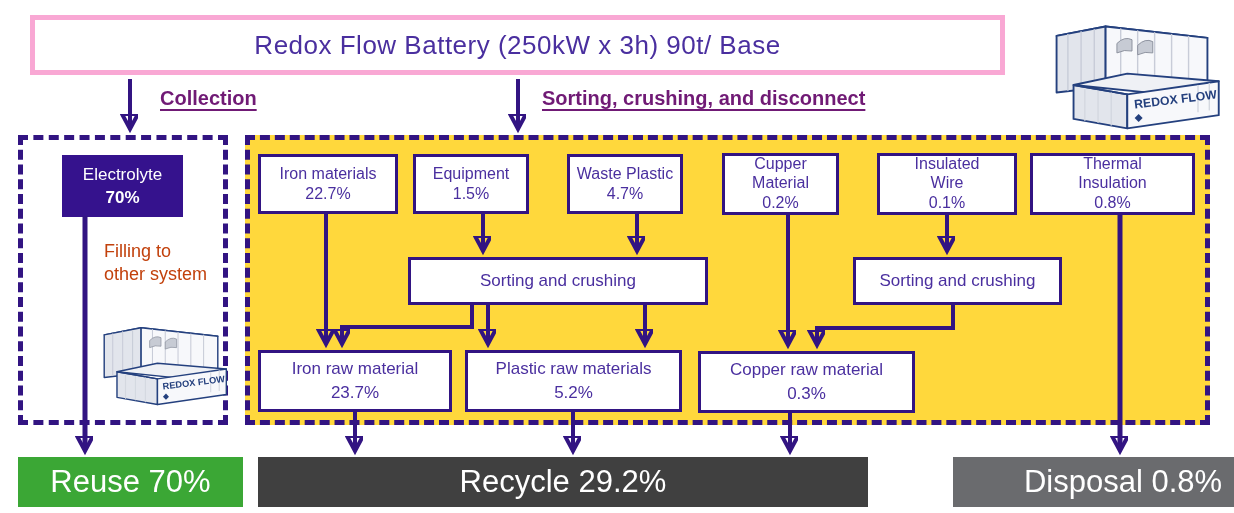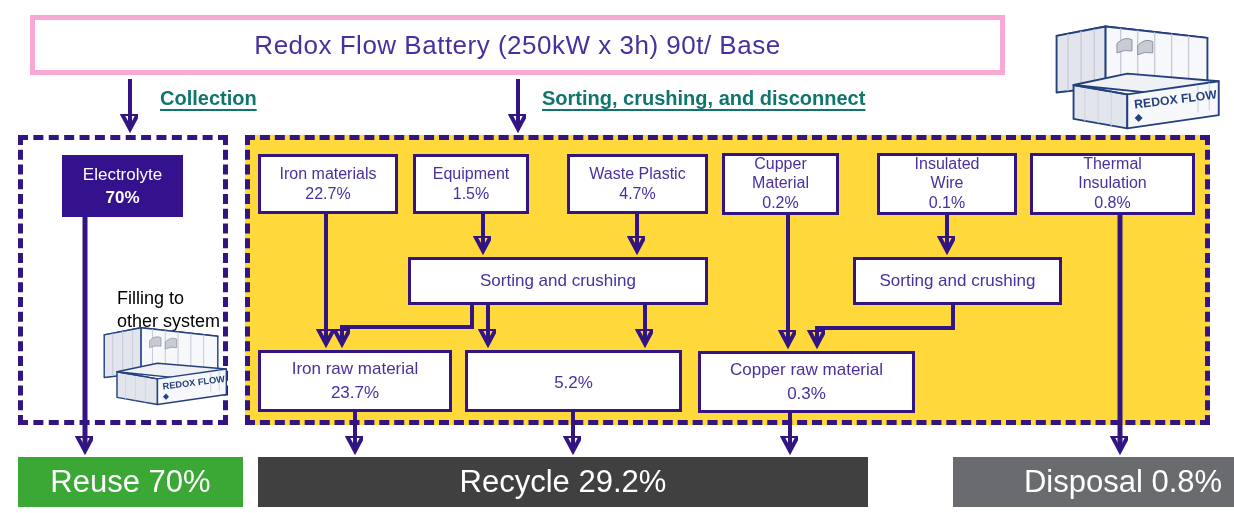--- a/index.html
+++ b/index.html
@@ -9,21 +9,21 @@
   }
   
   .title-box{
     position:absolute;left:30px;top:15px;width:975px;height:60px;
     border:5px solid #f9a8d4;background:#ffffff;box-sizing:border-box;
     display:flex;align-items:center;justify-content:center;
   }
   .title-box span{font-size:26px;color:#4A2F9F;letter-spacing:.5px;}
   
   .branch-label{
-    position:absolute;font-size:20px;font-weight:bold;color:#0f766e;
+    position:absolute;font-size:20px;font-weight:bold;color:#701a75;
     text-decoration:underline;text-decoration-thickness:2px;text-underline-offset:4px;
   }
   .branch-collection{left:160px;top:87px;}
   .branch-sorting{left:542px;top:87px;}
   
   .dashed-left{
     position:absolute;left:18px;top:135px;width:210px;height:290px;box-sizing:border-box;
     border:5px dashed #321482;background:#ffffff;
   }
   .yellow-panel{
@@ -43,22 +43,22 @@
   .out .pct{font-size:17px;margin-top:4px;}
   
   .electrolyte{
     position:absolute;left:62px;top:155px;width:121px;height:62px;background:#35128D;
     display:flex;flex-direction:column;align-items:center;justify-content:center;
     color:#ffffff;z-index:2;
   }
   .electrolyte .nm{font-size:17px;}
   .electrolyte .pct{font-size:17px;margin-top:3px;font-weight:bold;}
   .fill-note{
-    position:absolute;left:117px;top:240px;font-size:18px;line-height:1.25;
-    color:#000000;white-space:pre-line;z-index:2;margin-top:47px;
+    position:absolute;left:104px;top:240px;font-size:18px;line-height:1.25;
+    color:#c2410c;white-space:pre-line;z-index:2;
   }
   
   .bar{
     position:absolute;top:457px;height:50px;display:flex;align-items:center;justify-content:center;
     color:#ffffff;font-size:31px;z-index:2;
   }
   .bar-reuse{left:18px;width:225px;}
   .bar-recycle{left:258px;width:610px;}
   .bar-disposal{left:953px;width:262px;padding-left:39px;}
   
@@ -93,21 +93,21 @@
   <div class="yellow-panel"></div>
 
   <div class="node" style="left:258px;top:154px;width:140px;height:60px;">
     <span class="nm">Iron materials</span>
     <span class="pct">22.7%</span>
   </div>
   <div class="node" style="left:413px;top:154px;width:116px;height:60px;">
     <span class="nm">Equipment</span>
     <span class="pct">1.5%</span>
   </div>
-  <div class="node" style="left:567px;top:154px;width:141px;height:60px;">
+  <div class="node" style="left:567px;top:154px;width:116px;height:60px;">
     <span class="nm">Waste Plastic</span>
     <span class="pct">4.7%</span>
   </div>
   <div class="node" style="left:722px;top:153px;width:117px;height:62px;">
     <span class="nm">Cupper
 Material</span>
     <span class="pct">0.2%</span>
   </div>
   <div class="node" style="left:877px;top:153px;width:140px;height:62px;">
     <span class="nm">Insulated
@@ -125,20 +125,21 @@
   </div>
   <div class="node proc" style="left:853px;top:257px;width:209px;height:48px;">
     <span>Sorting and crushing</span>
   </div>
 
   <div class="node out" style="left:258px;top:350px;width:194px;height:62px;">
     <span class="nm">Iron raw material</span>
     <span class="pct">23.7%</span>
   </div>
   <div class="node out" style="left:465px;top:350px;width:217px;height:62px;">
+    <span class="nm">Plastic raw materials</span>
     <span class="pct">5.2%</span>
   </div>
   <div class="node out" style="left:698px;top:351px;width:217px;height:62px;">
     <span class="nm">Copper raw material</span>
     <span class="pct">0.3%</span>
   </div>
 
   <div class="bar bar-reuse" style="background: rgb(59, 167, 53);">Reuse 70%</div>
   <div class="bar bar-recycle" style="background: #404040;">Recycle 29.2%</div>
   <div class="bar bar-disposal" style="background: rgb(106, 107, 110);">Disposal 0.8%</div>

